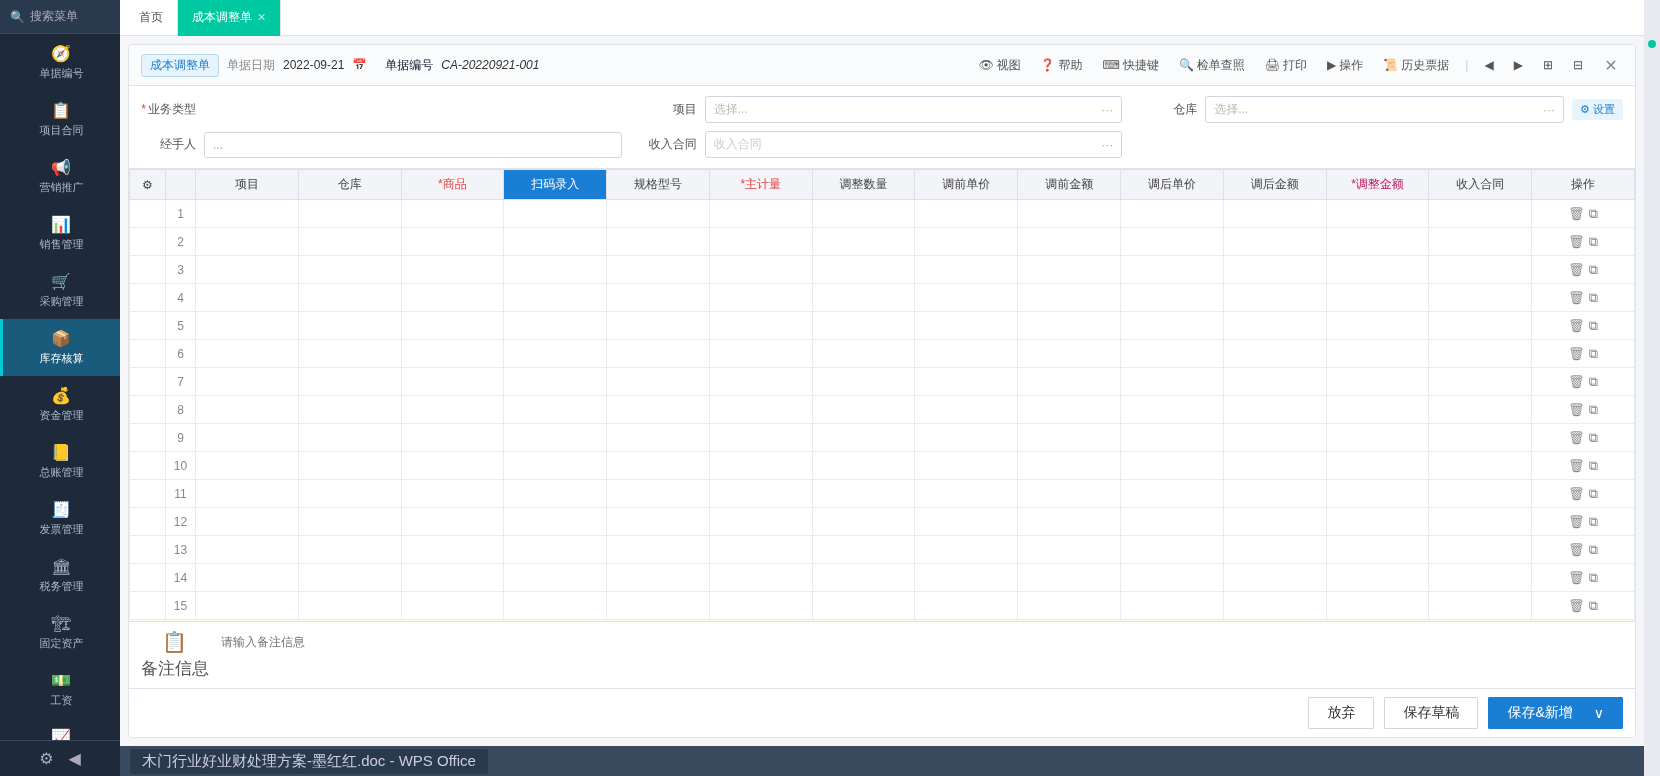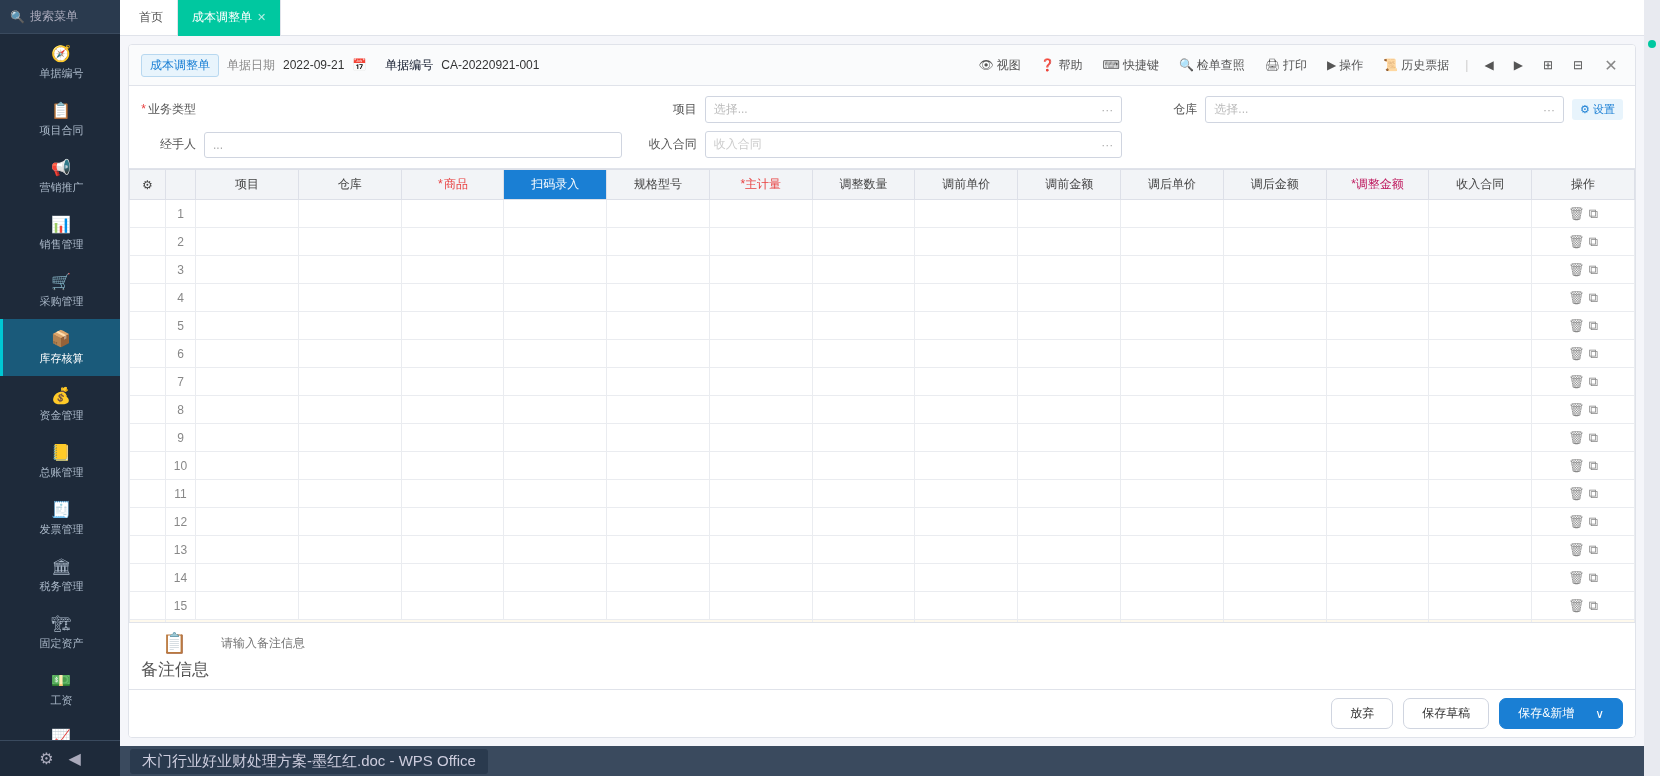--- a/index.html
+++ b/index.html
@@ -299,22 +299,22 @@
       justify-content: flex-end;
       align-items: center;
       padding: 8px 12px;
       gap: 10px;
       border-top: 1px solid #e0e3ea;
       background: #fff;
       flex-shrink: 0;
     }
     .btn {
       padding: 6px 18px;
-      border-radius: 7px;
-      font-size: 12px;
+      border-radius: 1px;
+      font-size: 14px;
       cursor: pointer;
       border: 1px solid #d0d5e0;
       background: #fff;
       color: #333;
     }
     .btn-primary {
       background: #1a7fd4;
       color: #fff;
       border: 1px solid #1a7fd4;
       display: flex;
@@ -442,21 +442,21 @@
 
   <div class="content-area">
 
     <div class="form-header">
       <div class="form-header-left">
         <span class="form-title-badge">成本调整单</span>
         <span style="color:#888;">单据日期</span>
         <span style="color:#333;">2022-09-21</span>
         <span style="color:#888;cursor:pointer;">📅</span>
         <span style="color:#0f172a; margin-left:10px;">单据编号</span>
-        <span style="color:#333;">CA-20220921-001</span>
+        <span style="color:#333;font-style:italic;">CA-20220921-001</span>
       </div>
       <div class="form-header-actions">
         <div class="header-action-btn">
           <span>👁</span>
           <span>视图</span>
         </div>
         <div class="header-action-btn">
           <span>❓</span>
           <span>帮助</span>
         </div>
@@ -524,21 +524,21 @@
     </div>
 
     <div class="table-container">
       <table>
         <thead>
           <tr>
             <th class="col-setting">⚙</th>
             <th style="width:30px;"></th>
             <th>项目</th>
             <th>仓库</th>
-            <th style="color:#e84040;font-family:Liberation Mono, monospace;">*商品</th>
+            <th style="color:#e84040;">*商品</th>
             <th class="highlighted">扫码录入</th>
             <th>规格型号</th>
             <th style="color:#e84040;">*主计量</th>
             <th>调整数量</th>
             <th>调前单价</th>
             <th>调前金额</th>
             <th>调后单价</th>
             <th>调后金额</th>
             <th style="color:#be185d;">*调整金额</th>
             <th>收入合同</th>

